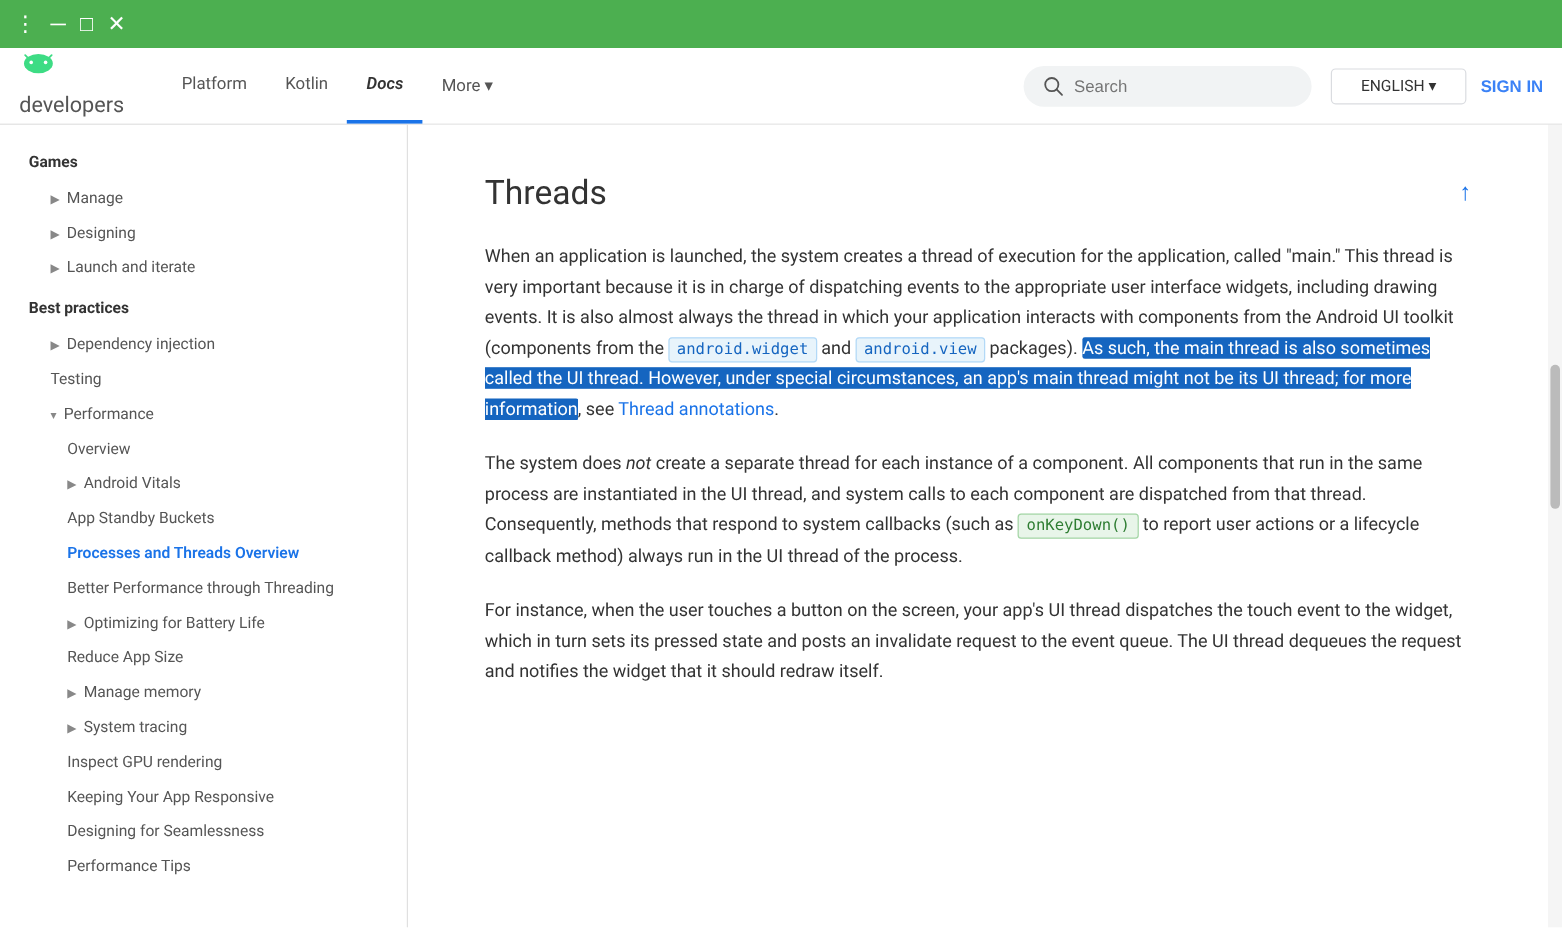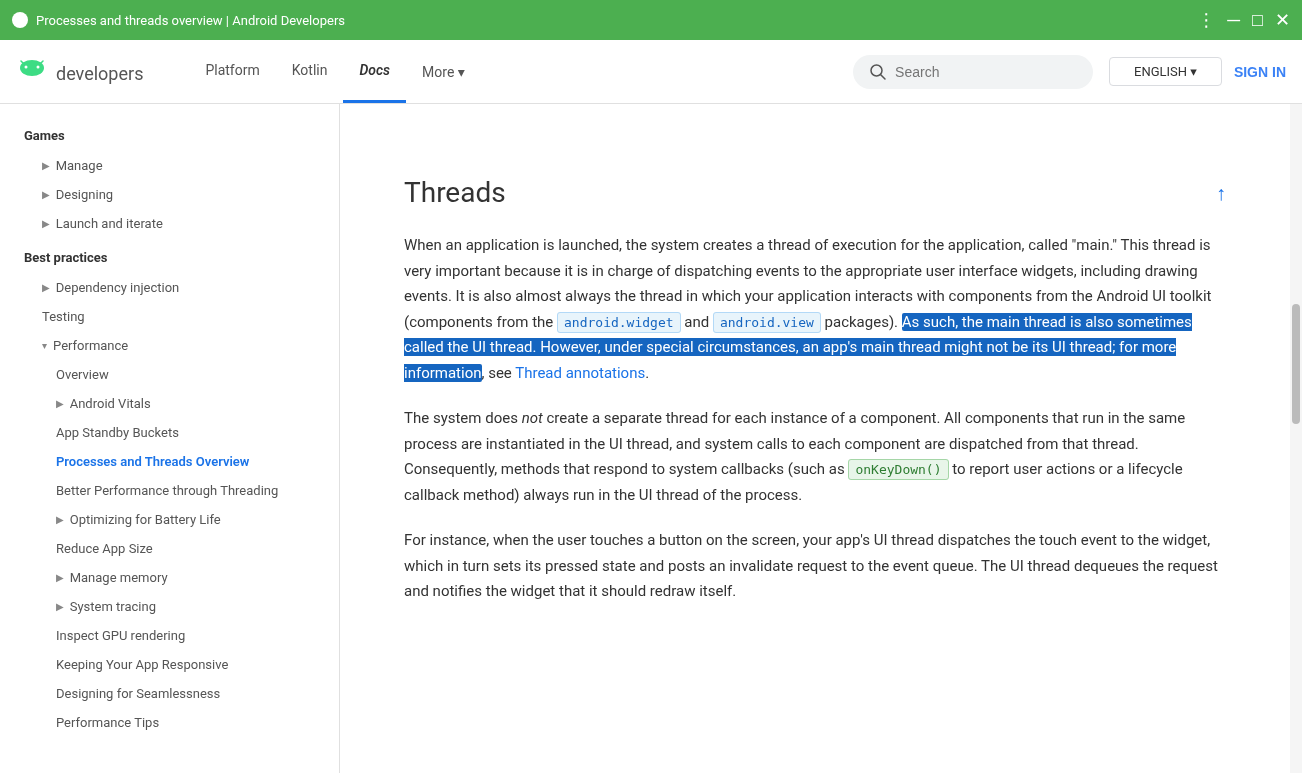--- a/index.html
+++ b/index.html
@@ -14,21 +14,21 @@
     .titlebar-left { display: flex; align-items: center; gap: 8px; }
     .titlebar-icon { width: 16px; height: 16px; background: #fff; border-radius: 50%; }
     .titlebar-controls { display: flex; gap: 12px; }
     .titlebar-btn { color: #fff; font-size: 18px; cursor: pointer; background: none; border: none; line-height: 1; }
 
     
     .navbar {
       display: flex; align-items: center; height: 64px; border-bottom: 1px solid #e0e0e0;
       padding: 0 16px; background: #fff; position: relative;
     }
-    .logo { display: flex; align-items: flex-end; gap: 8px; margin-right: 46px; text-decoration: none; color: #333; }
+    .logo { display: flex; align-items: flex-start; gap: 8px; margin-right: 32px; text-decoration: none; color: #333; flex-direction: column; }
     .logo-icon { width: 32px; height: 24px; }
     .logo-text { font-size: 18px; color: #555; }
     .nav-links { display: flex; align-items: center; gap: 0; height: 100%; }
     .nav-link {
       padding: 0 16px; height: 100%; display: flex; align-items: center;
       font-size: 14px; color: #555; text-decoration: none; cursor: pointer;
       border-bottom: 3px solid transparent; font-weight: 400;
     }
     .nav-link.active { color: #1a73e8; border-bottom: 3px solid #1a73e8; font-weight: 500; }
     .nav-link.bold { font-weight: 600; color: #333; font-style: italic; }
@@ -73,21 +73,20 @@
     
     .content-area {
       flex: 1; overflow-y: auto; padding: 40px 64px; background: #fff; position: relative;
     }
     .content-area::-webkit-scrollbar { width: 8px; }
     .content-area::-webkit-scrollbar-thumb { background: #ccc; border-radius: 4px; }
 
     .page-title-row {
       display: flex; align-items: center; justify-content: space-between;
       margin-bottom: 24px;
-      margin-top: 32px;
     }
     .page-title { font-size: 28px; font-weight: 400; color: #333; }
     .up-arrow { color: #1a73e8; font-size: 20px; cursor: pointer; }
 
     .content-text { font-size: 15px; line-height: 1.7; color: #333; margin-bottom: 20px; }
     .content-text em { font-style: italic; }
 
     .code-inline {
       background: #e8f4fb; color: #1565c0; font-family: monospace; font-size: 13px;
       padding: 2px 6px; border-radius: 3px; border: 1px solid #b3d9f7;
@@ -105,24 +104,20 @@
     }
     .scrollbar-thumb {
       width: 8px; height: 120px; background: #bbb; border-radius: 4px;
       position: absolute; top: 200px; left: 2px;
     }
   </style>
 </head>
 <body>
 
 <div class="titlebar">
-  <div class="titlebar-left">
-    <div class="titlebar-icon"></div>
-    <span>Processes and threads overview | Android Developers</span>
-  </div>
   <div class="titlebar-controls">
     <button class="titlebar-btn">⋮</button>
     <button class="titlebar-btn">─</button>
     <button class="titlebar-btn">□</button>
     <button class="titlebar-btn">✕</button>
   </div>
 </div>
 
 <div class="navbar">
   <div class="logo">

